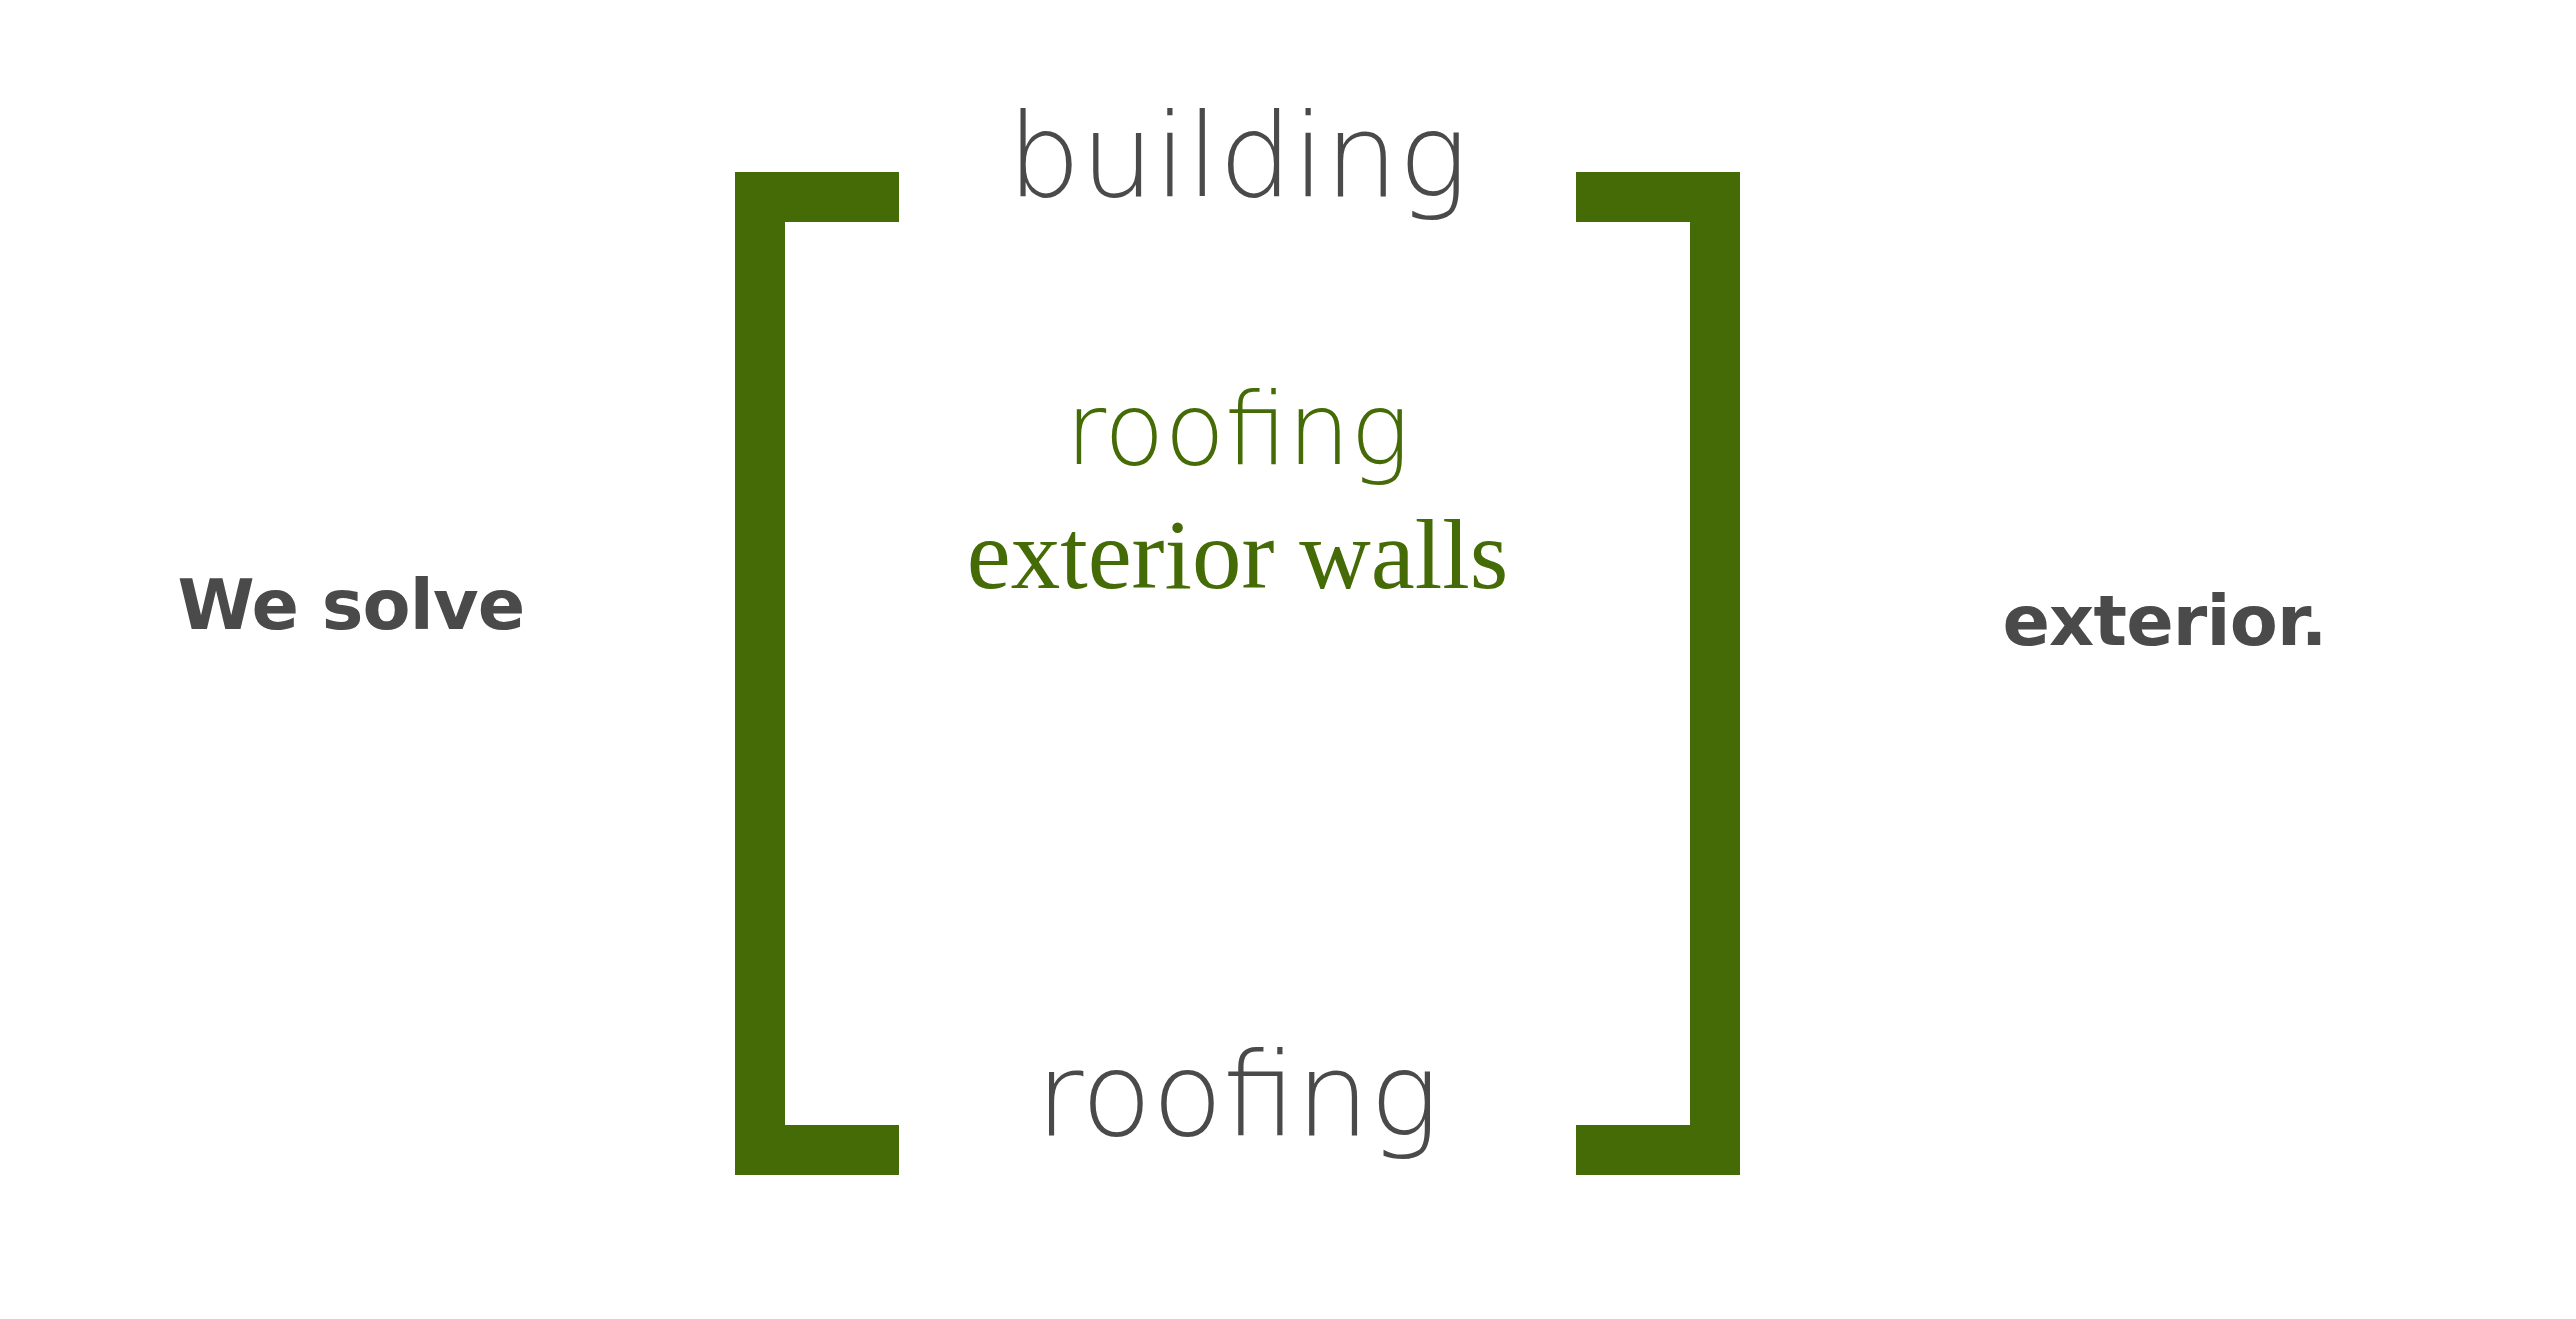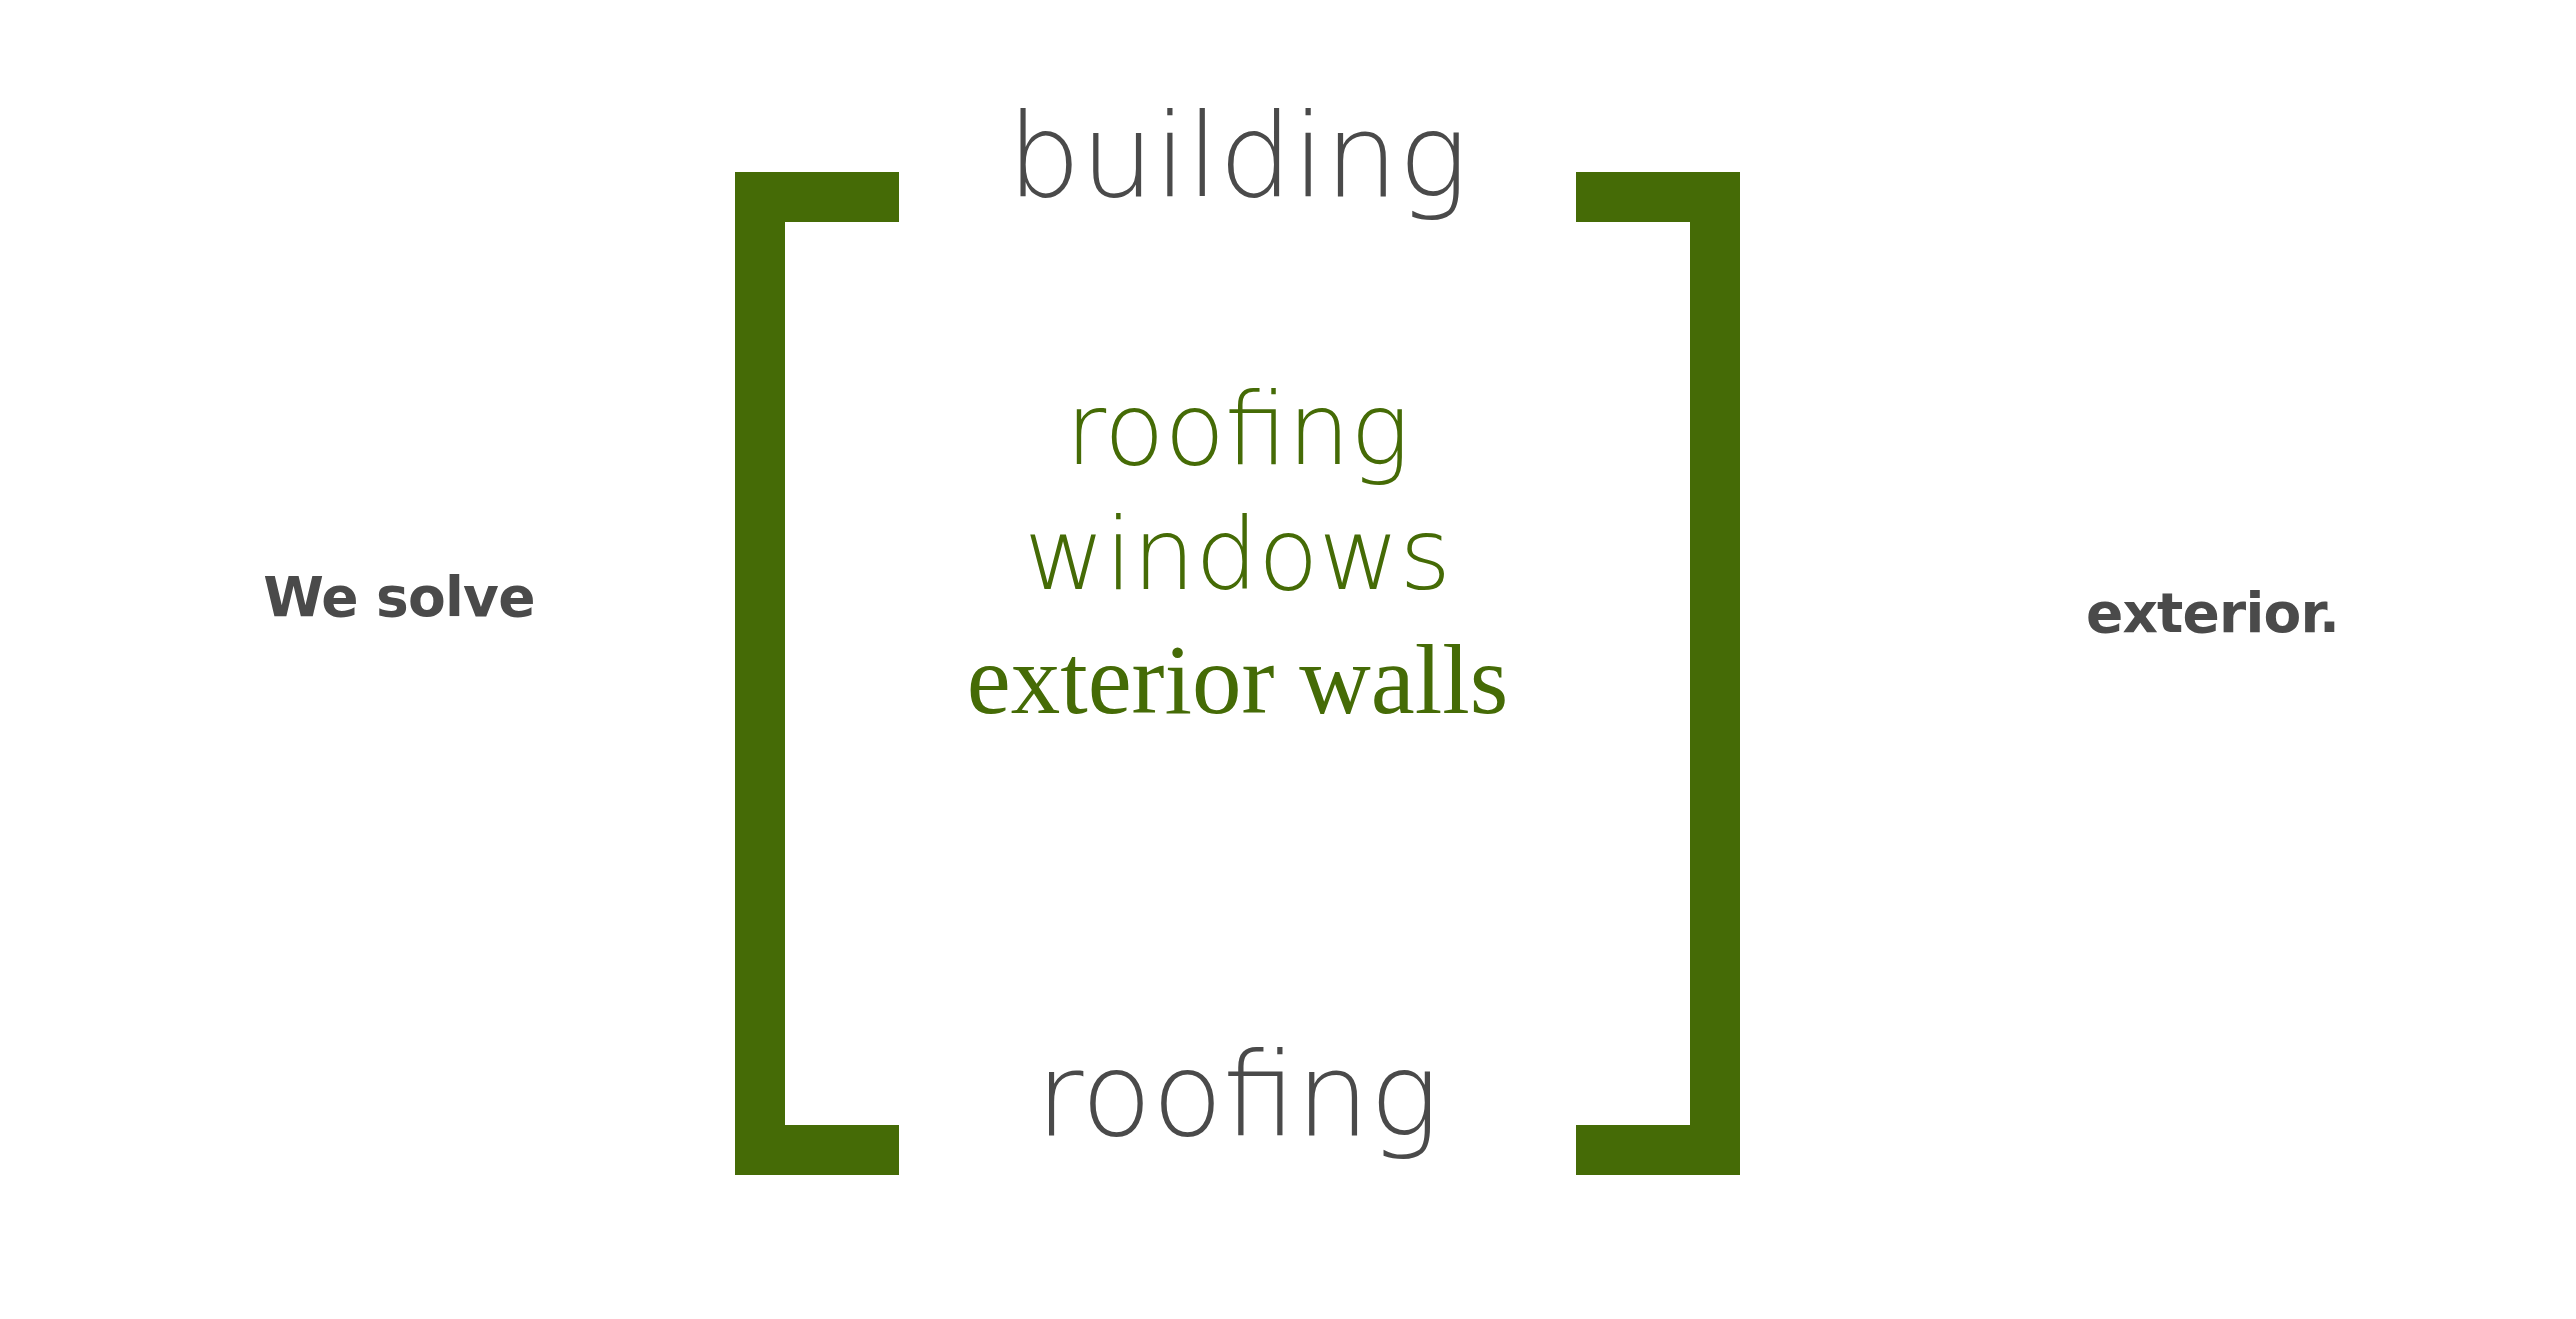--- a/index.html
+++ b/index.html
@@ -16,26 +16,25 @@
     height: 1319px;
     background: #ffffff;
     overflow: hidden;
   }
 
   
   .side-phrase {
     position: absolute;
     font-family: "DejaVu Sans", sans-serif;
     font-weight: 700;
-    font-size: 55px;
+    font-size: 70px;
     line-height: 1;
     color: #4a4a4a;
     white-space: nowrap;
     letter-spacing: -0.8px;
-    padding-left: 48px;
   }
   #phrase-left {
     left: 0;
     width: 702px;
     top: 570px;
     text-align: center;
   }
   #phrase-right {
     left: 1862px;
     width: 605px;
@@ -131,21 +130,20 @@
     <div id="bracket-left" class="bracket"></div>
     <div id="bracket-right" class="bracket"></div>
   </div>
 
   <div id="word-stack">
 
     <div id="word-building" class="word word-outer" style="color: rgb(74, 74, 74);">building</div>
 
     <div id="inner-words">
       <div class="word word-inner" style="color: rgb(69, 107, 6);">roofing</div>
-      <div class="word word-inner" style="color: rgb(69, 107, 6);">windows</div>
       <div class="word word-inner" style="color: rgb(69, 107, 6); font-family: Liberation Serif, serif;">exterior walls</div>
     </div>
 
     <div id="word-envelope" class="word word-outer" style="color: rgb(74, 74, 74);">roofing</div>
 
   </div>
 
   <div id="phrase-right" class="side-phrase" style="color: rgb(74, 74, 74);">exterior.</div>
 
 </div>

